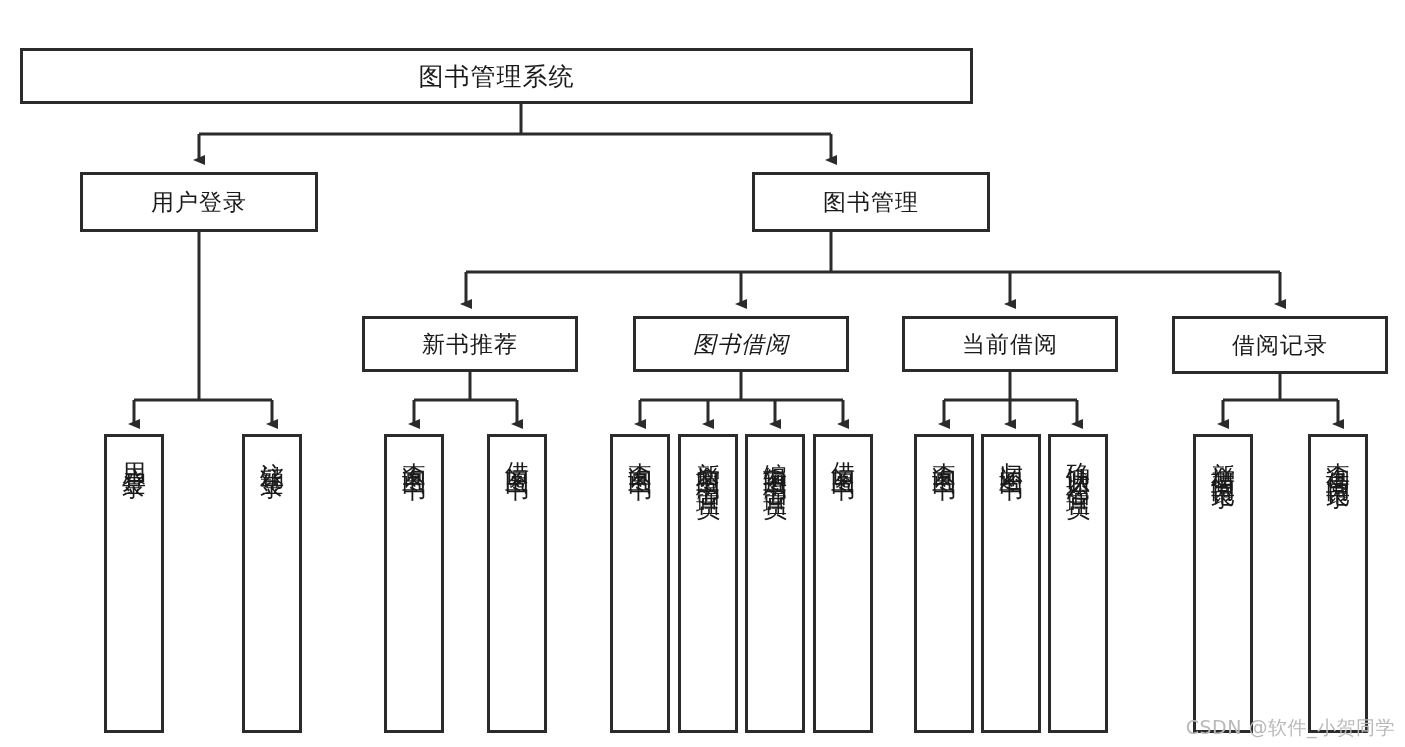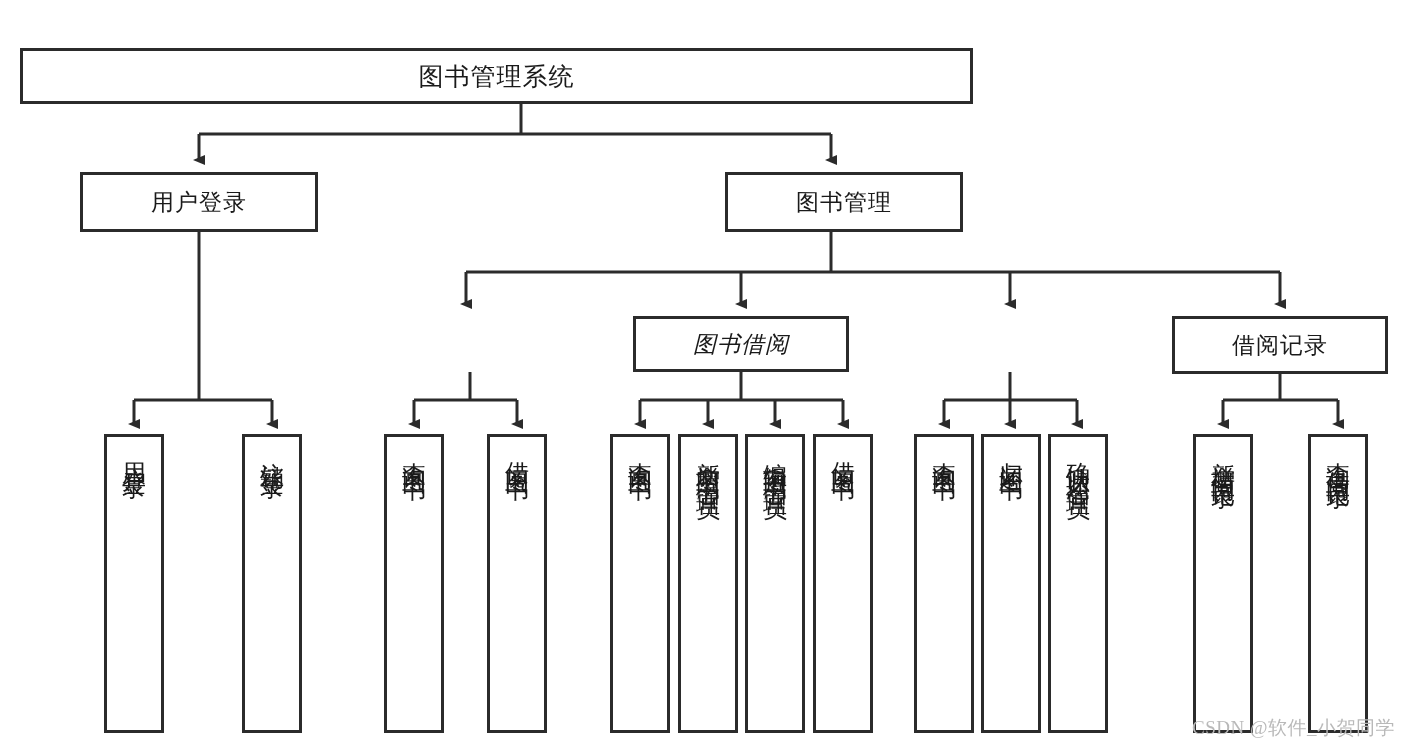--- a/index.html
+++ b/index.html
@@ -70,21 +70,20 @@
   }
   .watermark {
     position: absolute;
     right: 10px;
     bottom: 6px;
     font-size: 19px;
     color: #b9b9b9;
     letter-spacing: 0.5px;
     z-index: 5;
     white-space: nowrap;
-    font-family: Liberation Serif, serif;
   }
 </style>
 </head>
 <body>
 
 <div id="canvas">
 
   <svg class="wires" viewBox="0 0 1405 747">
     <defs>
       <marker id="arrow" markerWidth="12" markerHeight="12" refX="5" refY="6" orient="auto" markerUnits="userSpaceOnUse">
@@ -135,27 +134,33 @@
     </g>
   </svg>
 
   <div class="node root" style="left:20px; top:12px; width:953px; height:56px;margin-top:36px;">
     <span>图书管理系统</span>
   </div>
 
   <div class="node level2" style="left:80px; top:172px; width:238px; height:60px;">
     <span>用户登录</span>
   </div>
-  <div class="node level2" style="left:725px; top:172px; width:238px; height:60px;">
+  <div class="node level2" style="left:752px; top:172px; width:238px; height:60px;">
     <span>图书管理</span>
   </div>
 
+  <div class="node level3" style="left:362px; top:316px; width:216px; height:56px;">
+    <span>新书推荐</span>
+  </div>
   <div class="node level3" style="left:633px; top:316px; width:216px; height:56px;font-style:italic;">
     <span>图书借阅</span>
   </div>
+  <div class="node level3" style="left:902px; top:316px; width:216px; height:56px;">
+    <span>当前借阅</span>
+  </div>
   <div class="node level3" style="left:1172px; top:316px; width:216px; height:58px;">
     <span>借阅记录</span>
   </div>
 
   <div class="node leaf" style="left:104px; top:434px; width:60px; height:299px;">
     <span class="vtext">用户登录</span>
   </div>
   <div class="node leaf" style="left:242px; top:434px; width:60px; height:299px;">
     <span class="vtext">注销登录</span>
   </div>

